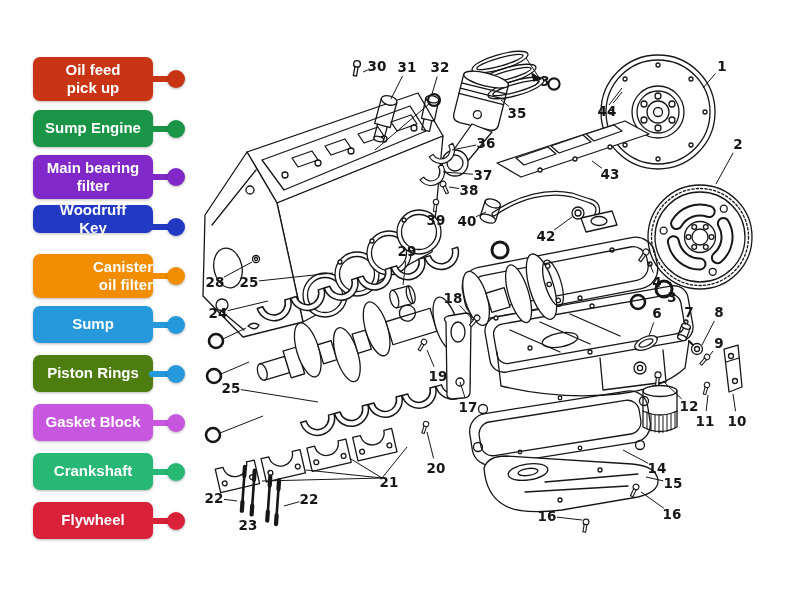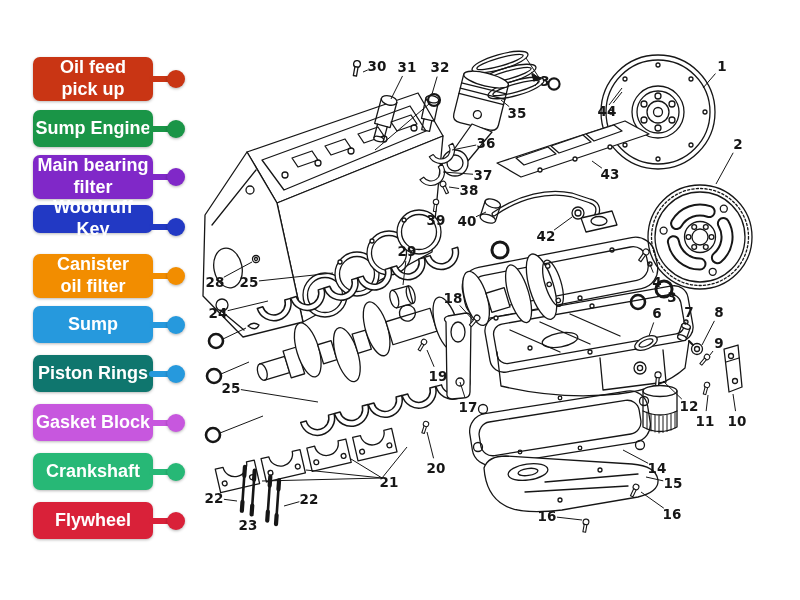--- a/index.html
+++ b/index.html
@@ -1,19 +1,19 @@
 <!DOCTYPE html>
 <html><head>
 <meta charset="utf-8">
 <style>
   html,body{margin:0;padding:0;background:#fff;}
   .stage{position:relative;width:800px;height:600px;background:#ffffff;overflow:hidden;
          font-family:"Liberation Sans",sans-serif;}
   .label{position:absolute;left:33px;width:120px;border-radius:7px;color:#fff;
-         font-weight:bold;font-size:18px;line-height:1.22;display:flex;flex-direction:column;
+         font-weight:bold;font-size:15px;line-height:1.22;display:flex;flex-direction:column;
          align-items:center;justify-content:center;text-align:center;
          box-shadow:0 1px 3px rgba(0,0,0,.28);cursor:pointer;user-select:none;}
   .stem{position:absolute;left:149px;width:22px;height:6px;border-radius:3px;}
   .dot{position:absolute;left:167px;width:18px;height:18px;border-radius:50%;
        box-shadow:0 1px 3px rgba(0,0,0,.3);cursor:pointer;}
   svg{position:absolute;left:0;top:0;}
   #art{stroke:#161616;stroke-width:1.3;fill:#ffffff;stroke-linejoin:round;stroke-linecap:round;}
   #art .nf{fill:none;}
   #nums text{font-family:"DejaVu Sans","Liberation Sans",sans-serif;font-size:13.5px;
              font-weight:bold;fill:#161616;stroke:none;}
@@ -467,32 +467,32 @@
       <div>filter</div>
     </div>
     <div class="stem" style="top: 174px; background: rgb(128, 40, 200);"></div>
     <div class="dot" style="top: 168px; background: rgb(128, 40, 200);"></div>
     <div class="label" style="top: 205px; height: 28px; background: rgb(34, 57, 196);">
       <div>Woodruff</div>
       <div>Key</div>
     </div>
     <div class="stem" style="top: 224px; background: rgb(34, 57, 196);"></div>
     <div class="dot" style="top: 218px; background: rgb(34, 57, 196);"></div>
-    <div class="label" style="top: 254px; height: 44px; background: rgb(242, 141, 0);">
+    <div class="label" style="top: 254px; height: 44px; background: rgb(242, 141, 0); align-items: flex-end;">
       <div>Canister</div>
       <div>oil filter</div>
     </div>
     <div class="stem" style="top: 273px; background: rgb(242, 141, 0);"></div>
     <div class="dot" style="top: 267px; background: rgb(242, 141, 0);"></div>
     <div class="label" style="top: 306px; height: 37px; background: rgb(38, 153, 221);">
       <div>Sump</div>
     </div>
     <div class="stem" style="top: 321.5px; background: rgb(38, 153, 221);"></div>
     <div class="dot" style="top: 315.5px; background: rgb(38, 153, 221);"></div>
-    <div class="label" style="top: 355px; height: 37px; background: #0f766e;">
+    <div class="label" style="top: 355px; height: 37px; background: #4d7c0f;">
       <div>Piston Rings</div>
     </div>
     <div class="stem" style="top: 370.5px; background: rgb(38, 153, 221);"></div>
     <div class="dot" style="top: 364.5px; background: rgb(38, 153, 221);"></div>
     <div class="label" style="top: 404px; height: 37px; background: rgb(199, 87, 222);">
       <div>Gasket Block</div>
     </div>
     <div class="stem" style="top: 419.5px; background: rgb(199, 87, 222);"></div>
     <div class="dot" style="top: 413.5px; background: rgb(199, 87, 222);"></div>
     <div class="label" style="top: 453px; height: 37px; background: rgb(39, 184, 118);">

